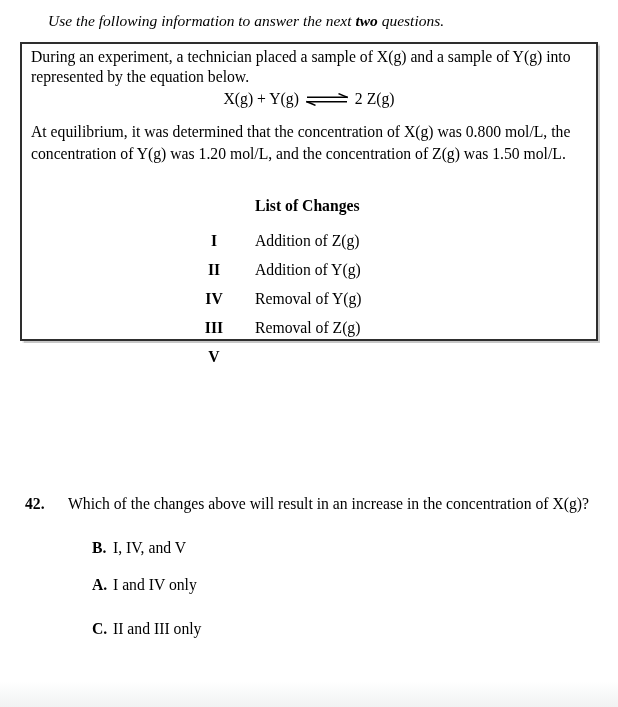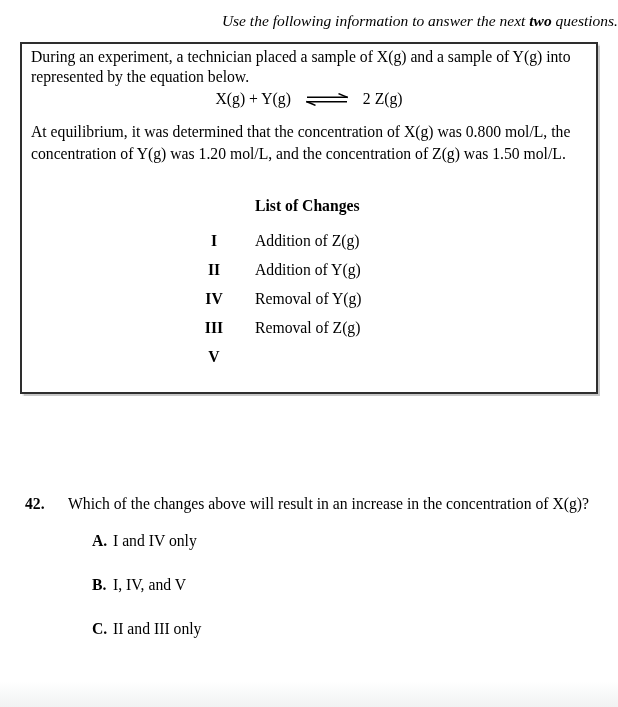--- a/index.html
+++ b/index.html
@@ -8,43 +8,43 @@
     background: #ffffff;
     font-family: "Liberation Serif", "DejaVu Serif", serif;
     font-size: 15.7px;
     color: #000000;
     position: relative;
     overflow: hidden;
   }
   .instruction {
     position: absolute;
     top: 12px; left: 48px; right: 0;
-    text-align: right;
+    text-align: left;
     font-style: italic;
     font-size: 15.5px;
   }
   .instruction .em { font-weight: bold; }
   .info-box {
     position: absolute;
     left: 20px; right: 20px;
-    top: 42px; height: 352px;
+    top: 42px; height: 299px;
     background: #ffffff;
     border: 2px solid #2e2e2e;
     box-shadow: 1.5px 1.5px 1px rgba(0,0,0,0.22);
   }
   .p1 { margin: 3px 9px 0 9px; line-height: 19.5px; }
   .p2 { margin: 11px 9px 0 9px; line-height: 22px; }
   .doc-line { white-space: pre; }
   .equation-row {
     margin-top: 2px;
     height: 22px;
     display: flex;
     justify-content: center;
     align-items: center;
-    gap: 13px;
+    gap: 5px;
   }
   .eq-arrow { display: block; }
   .changes-heading {
     margin: 31px 0 0 233px;
     font-weight: bold;
     line-height: 20px;
   }
   .change-row { display: flex; margin-top: 9px; line-height: 20px; }
   .change-row.first { margin-top: 15px; }
   .change-numeral {
@@ -121,24 +121,24 @@
   <div class="change-row">
     <div class="change-numeral">V</div>
   </div>
 </div>
 
 <div class="question-block">
   <div class="q-row">
     <div class="q-number">42.</div>
     <div class="q-text">Which of the changes above will result in an increase in the concentration of X(g)?</div>
   </div>
+  <div class="option">
+    <span class="opt-label">B.</span><span class="opt-text">I, IV, and V</span>
+  </div>
   <div class="option first">
     <span class="opt-label">A.</span><span class="opt-text">I and IV only</span>
-  </div>
-  <div class="option">
-    <span class="opt-label">B.</span><span class="opt-text">I, IV, and V</span>
   </div>
   <div class="option">
     <span class="opt-label">C.</span><span class="opt-text">II and III only</span>
   </div>
 </div>
 
 <div class="footer-fade"></div>
 
 </body></html>

